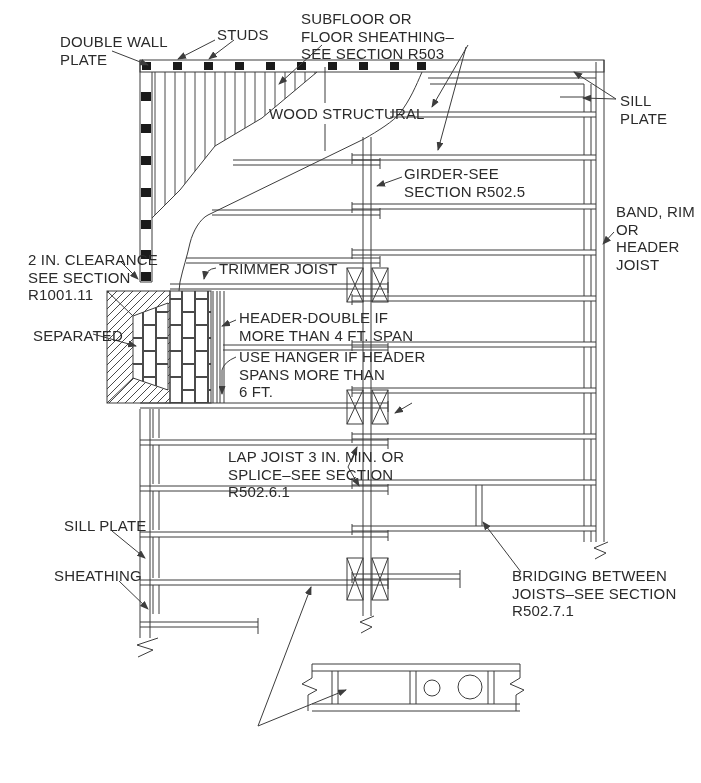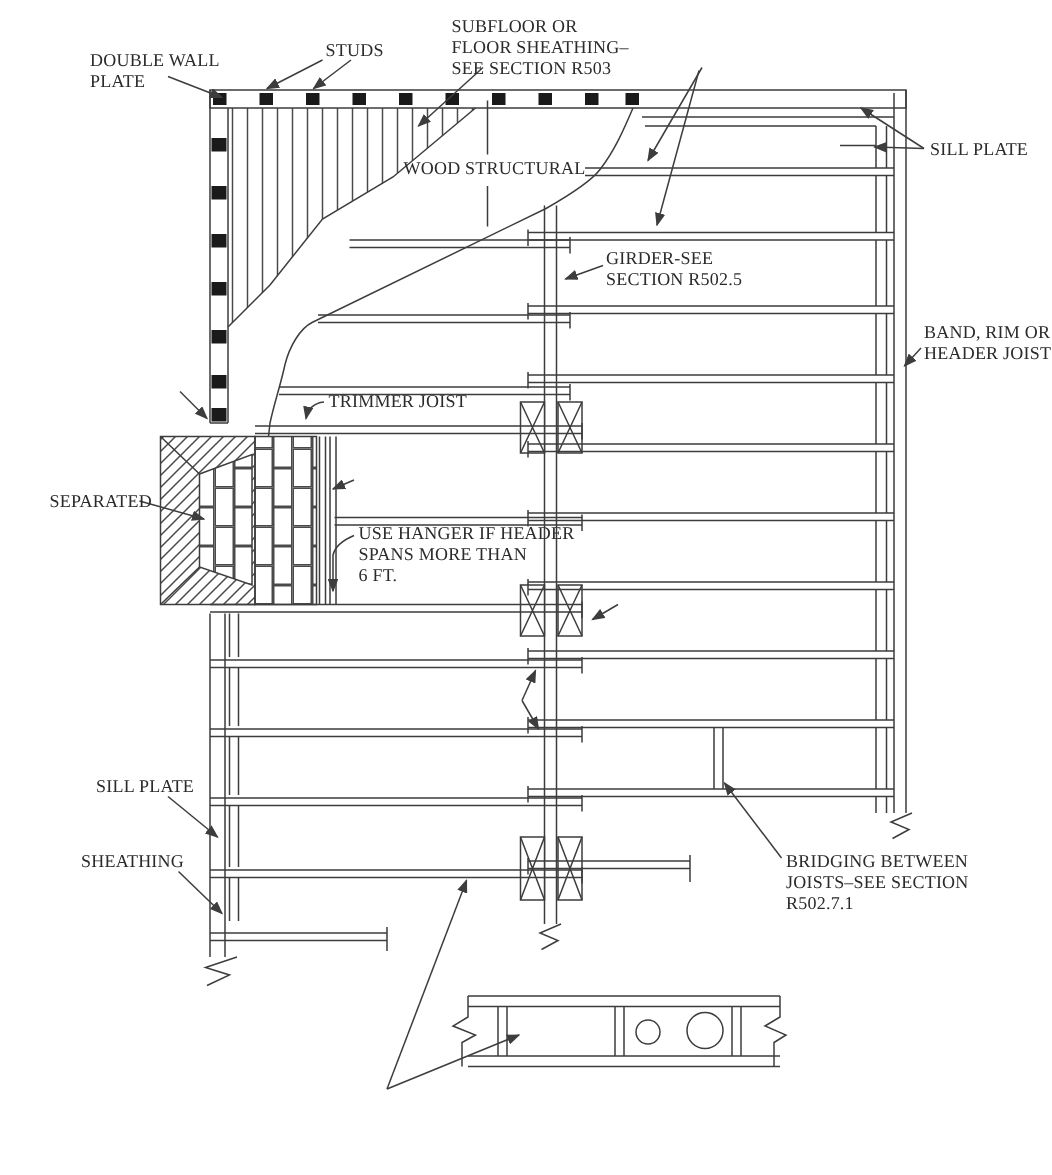--- a/index.html
+++ b/index.html
@@ -1,20 +1,20 @@
 <!DOCTYPE html>
 <html><head>
 <meta charset="utf-8">
 <style>
   html,body{margin:0;padding:0;background:#ffffff;}
   .stage{position:relative;width:701px;height:783px;background:#ffffff;overflow:hidden;
          font-family:"Liberation Sans",sans-serif;}
   .stage svg{position:absolute;left:0;top:0;}
-  .lbl{position:absolute;font-size:12px;line-height:1.18;letter-spacing:.15px;
-       color:#2b2b2b;white-space:pre-line;font-family:Liberation Serif, serif;}
+  .lbl{position:absolute;font-size:15px;line-height:1.18;letter-spacing:.15px;
+       color:#2b2b2b;white-space:pre-line;font-family:Liberation Sans, sans-serif;}
 </style>
 </head>
 <body>
 
 <div class="stage">
 
 <svg width="701" height="783" viewBox="0 0 701 783">
   <defs>
     <marker id="ah" markerWidth="9" markerHeight="7" refX="8" refY="3.5" orient="auto">
       <path d="M0,0 L9,3.5 L0,7 Z" fill="#3d3d3d"></path>
@@ -178,26 +178,34 @@
 <div class="lbl" style="left:60px;top:33px">DOUBLE WALL
 PLATE</div>
 <div class="lbl" style="left:217px;top:26px">STUDS</div>
 <div class="lbl" style="left:301px;top:10px">SUBFLOOR OR
 FLOOR SHEATHING–
 SEE SECTION R503</div>
 <div class="lbl" style="left:620px;top:92px">SILL PLATE</div>
 <div class="lbl" style="left:269px;top:105px">WOOD STRUCTURAL</div>
 <div class="lbl" style="left:404px;top:165px">GIRDER-SEE
 SECTION R502.5</div>
-<div class="lbl" style="left:616px;top:214px">BAND, RIM OR
+<div class="lbl" style="left:616px;top:203px">BAND, RIM OR
 HEADER JOIST</div>
+<div class="lbl" style="left:28px;top:251px">2 IN. CLEARANCE
+SEE SECTION
+R1001.11</div>
 <div class="lbl" style="left:219px;top:260px">TRIMMER JOIST</div>
+<div class="lbl" style="left:239px;top:309px">HEADER-DOUBLE IF
+MORE THAN 4 FT. SPAN</div>
 <div class="lbl" style="left:239px;top:348px">USE HANGER IF HEADER
 SPANS MORE THAN
 6 FT.</div>
 <div class="lbl" style="left:33px;top:327px">SEPARATED</div>
+<div class="lbl" style="left:228px;top:448px">LAP JOIST 3 IN. MIN. OR
+SPLICE–SEE SECTION
+R502.6.1</div>
 <div class="lbl" style="left:64px;top:517px">SILL PLATE</div>
 <div class="lbl" style="left:54px;top:567px">SHEATHING</div>
-<div class="lbl" style="left:524px;top:567px">BRIDGING BETWEEN
+<div class="lbl" style="left:512px;top:567px">BRIDGING BETWEEN
 JOISTS–SEE SECTION
 R502.7.1</div>
 
 </div>
 
 </body></html>

